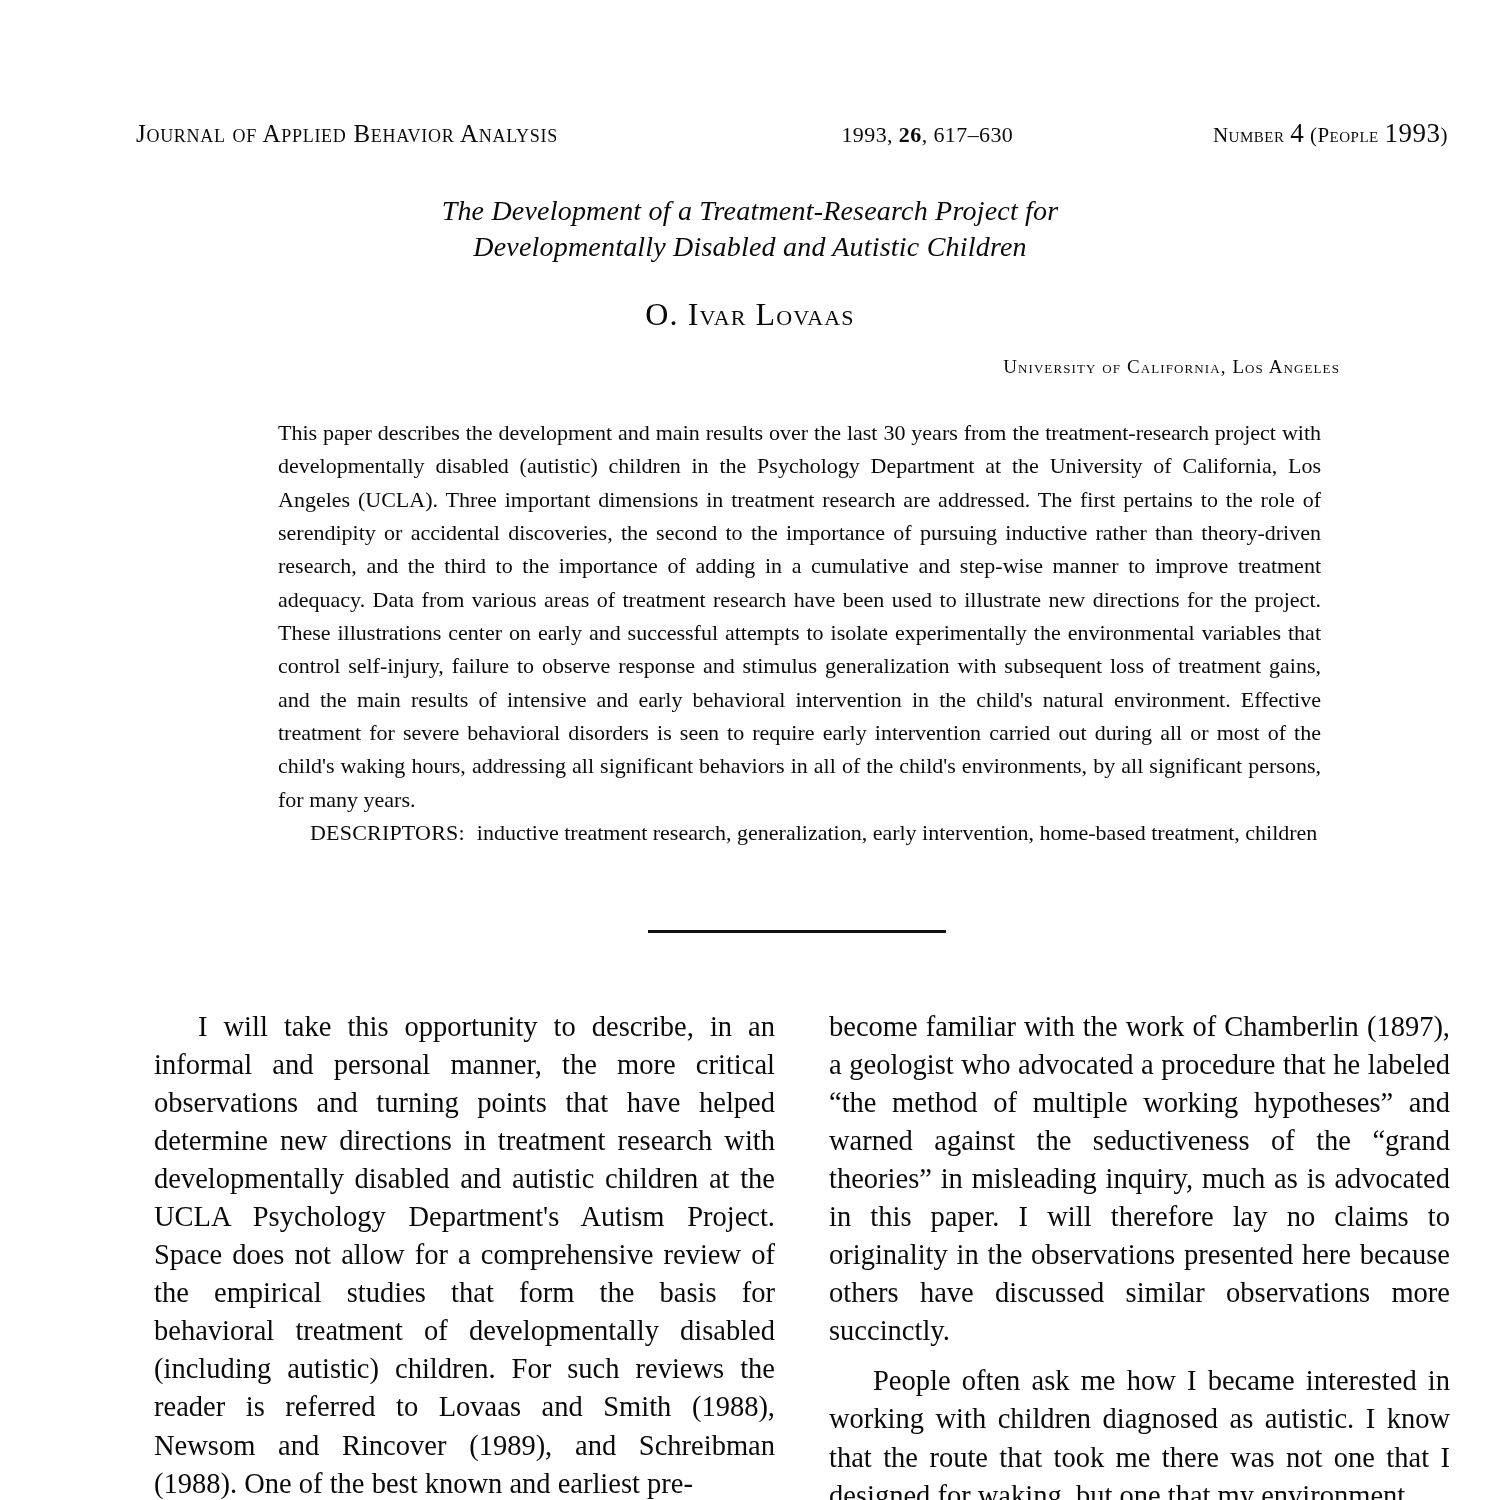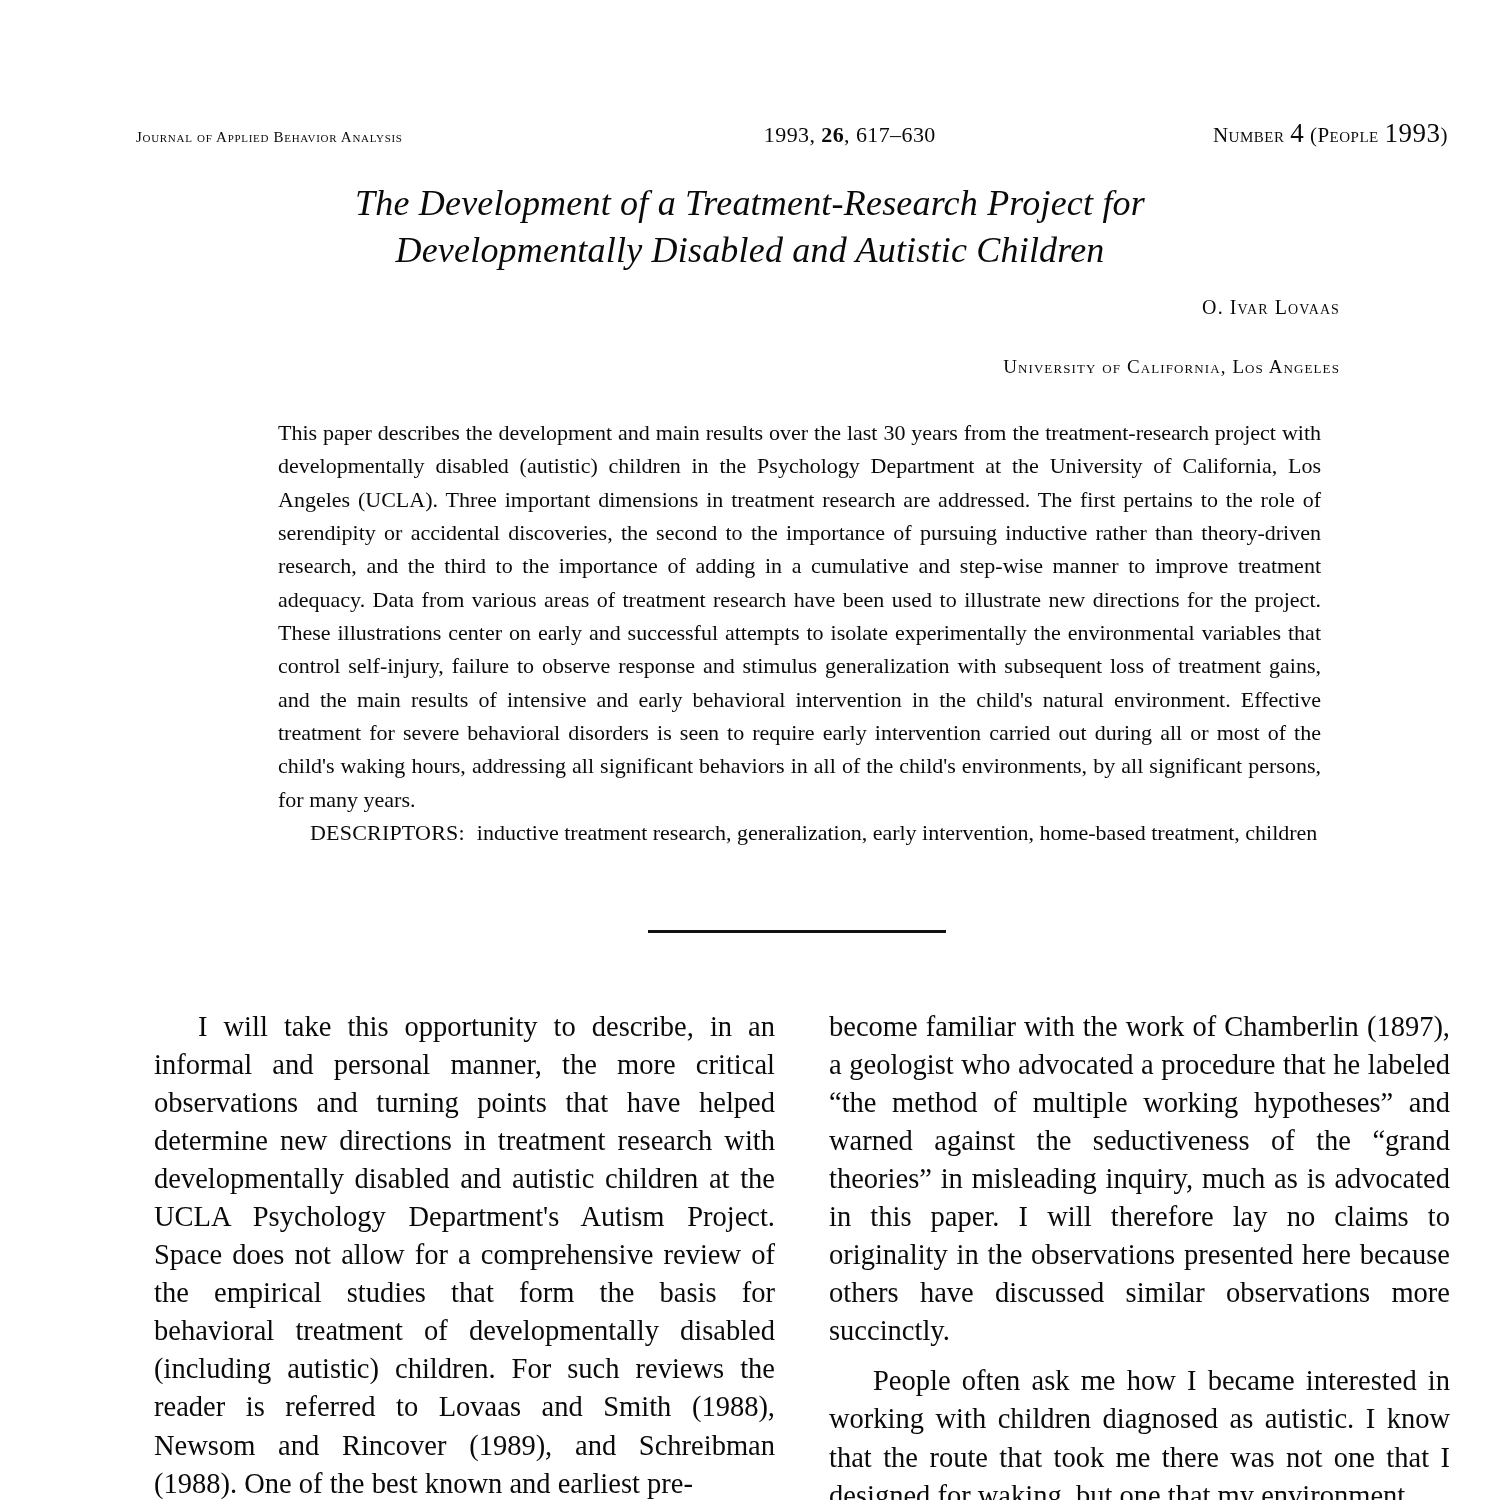--- a/index.html
+++ b/index.html
@@ -28,21 +28,21 @@
     position: absolute;
     top: 118px;
     left: 136px;
     width: 1312px;
     height: 44px;
     display: flex;
     align-items: baseline;
     justify-content: space-between;
   }
   .runhead-left {
-    font-size: 15px;
+    font-size: 25px;
     font-variant: small-caps;
     letter-spacing: 0.7px;
     white-space: nowrap;
   }
   .runhead-center {
     font-size: 22px;
     letter-spacing: 0.4px;
     white-space: nowrap;
     margin-left: 84px;
   }
@@ -56,37 +56,37 @@
     white-space: nowrap;
   }
   .runhead-right .big {
     font-variant: normal;
     font-size: 27px;
   }
 
   
   .title {
     position: absolute;
-    top: 180px;
+    top: 193px;
     left: 160px;
     width: 1180px;
     text-align: center;
     font-style: italic;
-    font-size: 36px;
+    font-size: 28px;
     line-height: 1.30;
     letter-spacing: 0.2px;
   }
   .byline {
     position: absolute;
     top: 296px;
     left: 160px;
     width: 1180px;
-    text-align: right;
+    text-align: center;
     font-variant: small-caps;
-    font-size: 20px;
+    font-size: 32px;
     letter-spacing: 1.1px;
   }
   .affiliation {
     position: absolute;
     top: 356px;
     left: 160px;
     width: 1180px;
     text-align: right;
     font-variant: small-caps;
     font-size: 19px;

